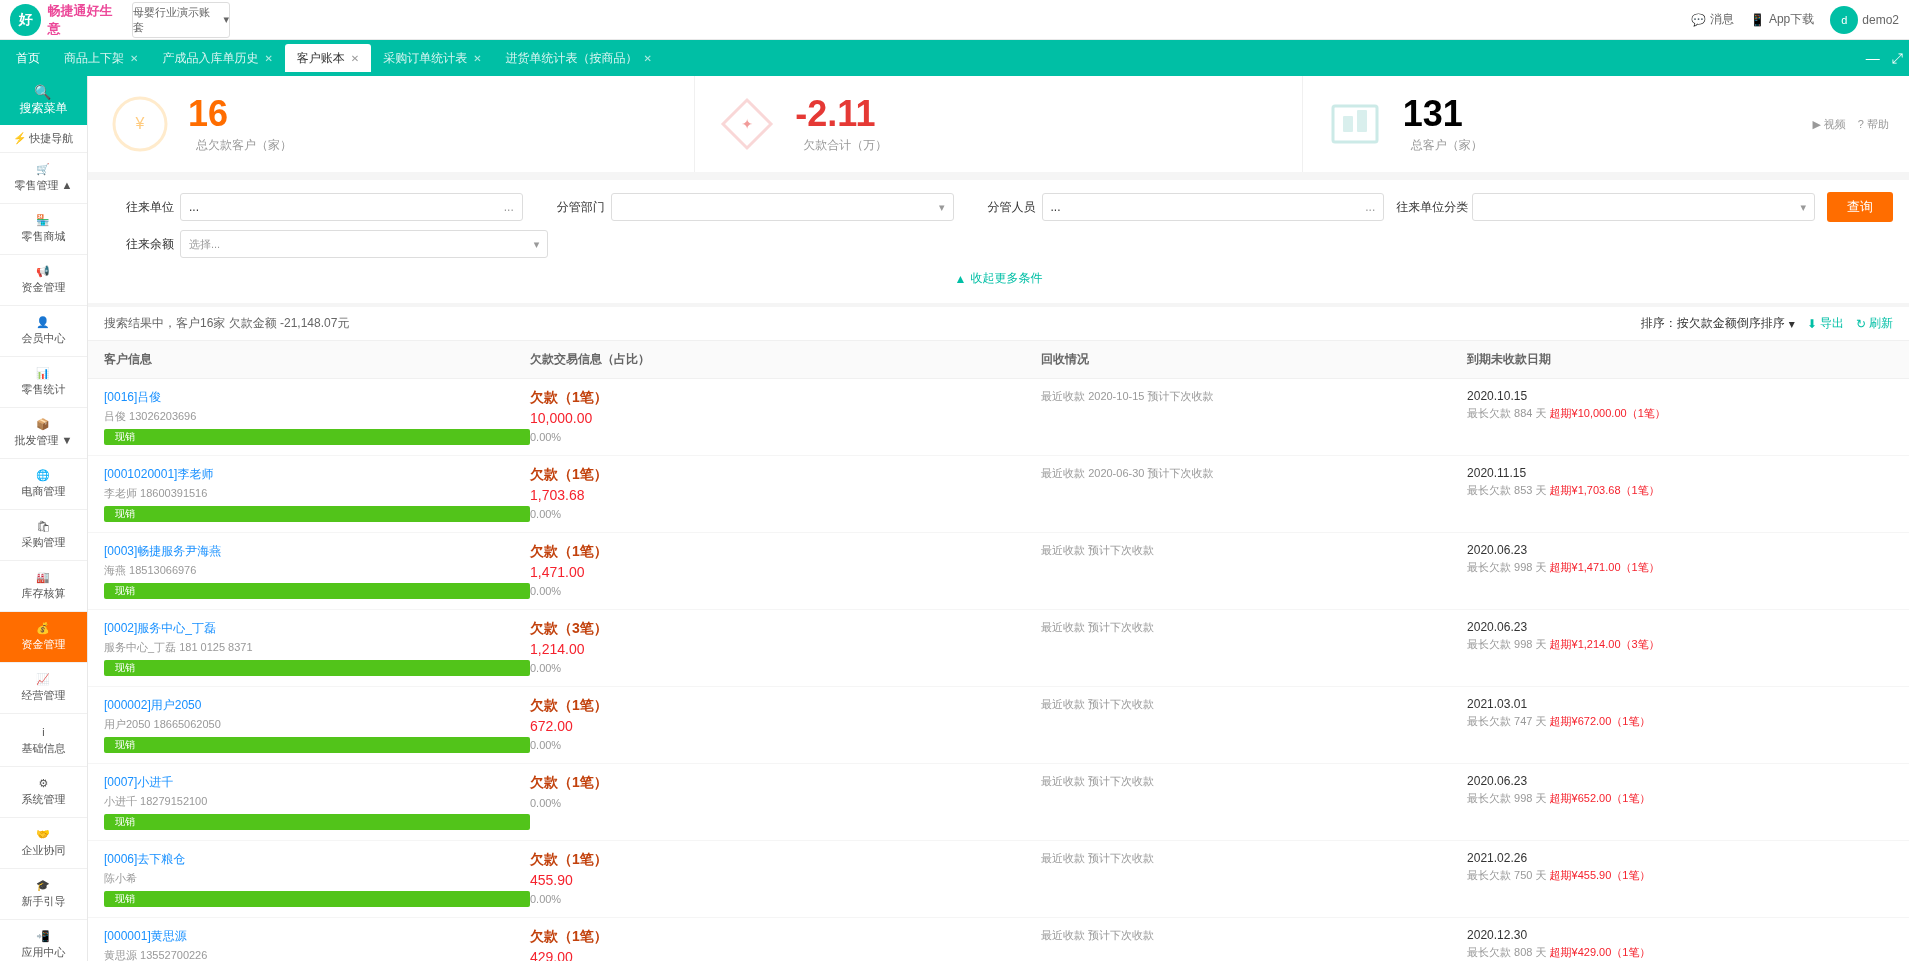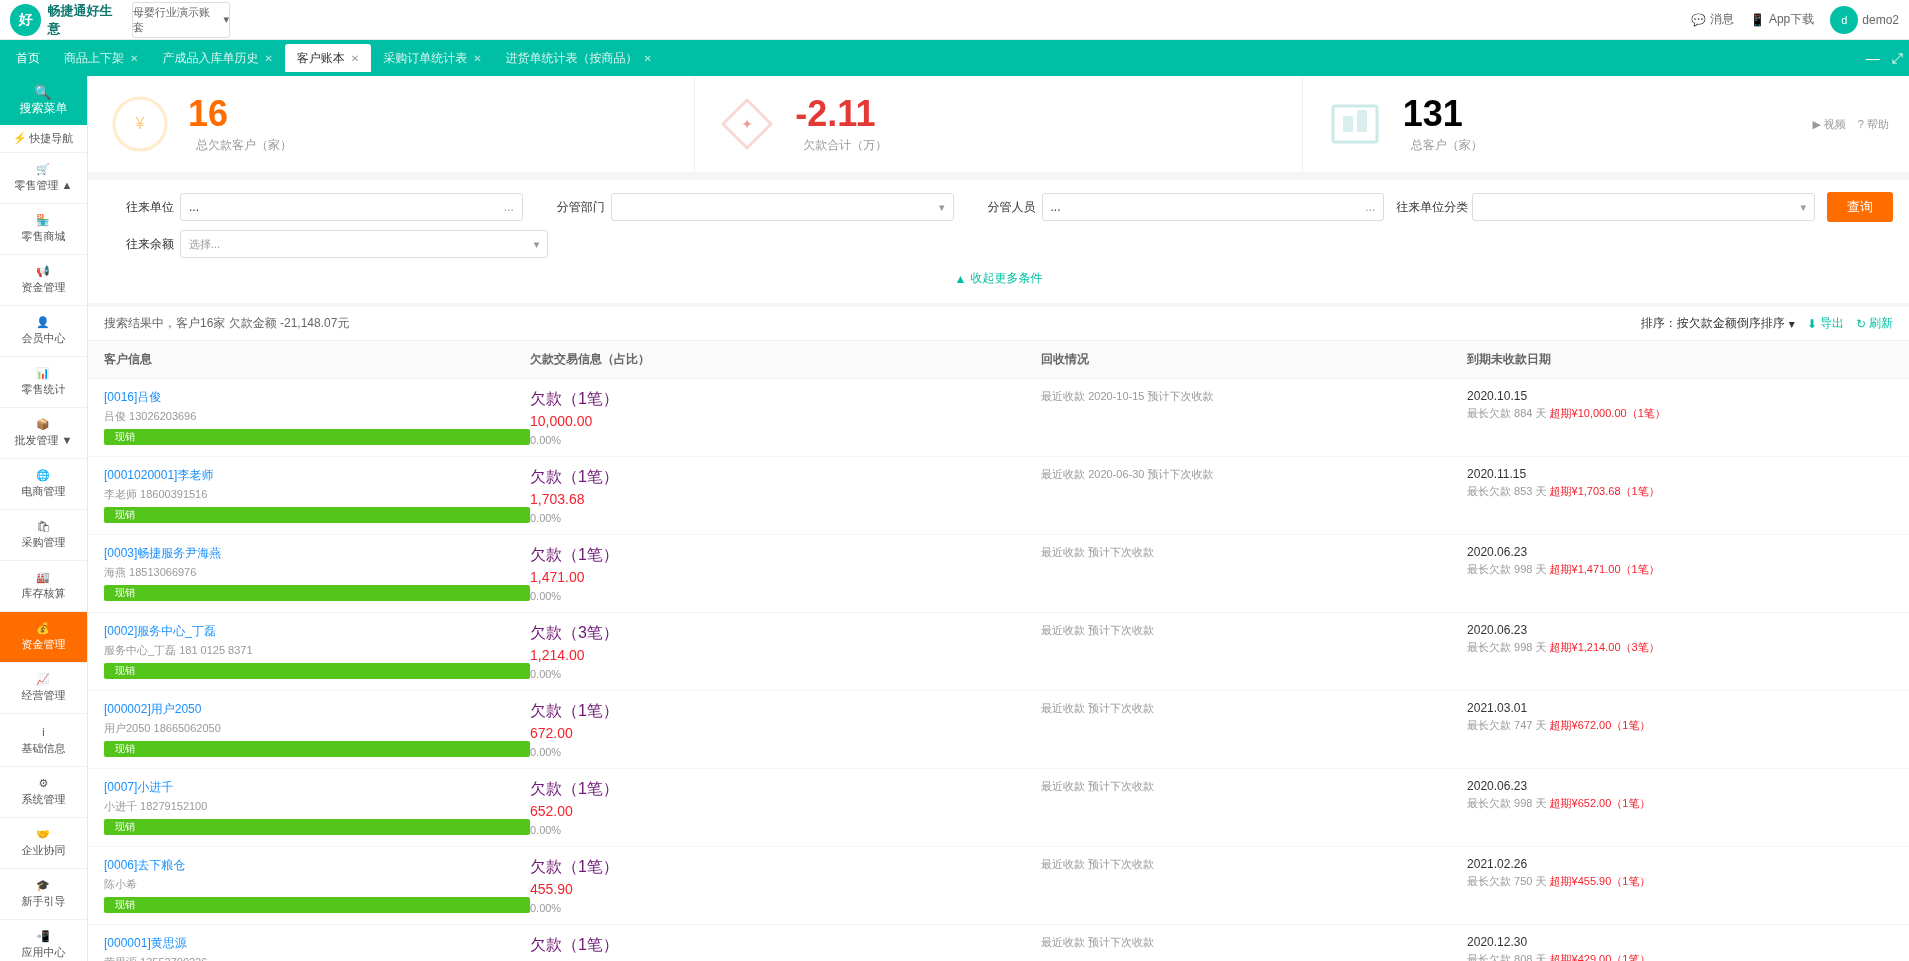--- a/index.html
+++ b/index.html
@@ -4,21 +4,21 @@
   <style>
     * { box-sizing: border-box; margin: 0; padding: 0; font-family: 'Microsoft YaHei', Arial, sans-serif; }
     body { background: #f0f2f5; font-size: 12px; color: #333; overflow: hidden; height: 961px; }
 
     
     .app-wrapper { display: flex; flex-direction: column; height: 100%; }
     .top-bar { display: flex; align-items: center; background: #fff; height: 40px; border-bottom: 1px solid #e8e8e8; padding: 0 10px; }
     .top-bar-left { display: flex; align-items: center; width: 220px; }
     .logo-area { display: flex; align-items: center; gap: 6px; }
     .logo-icon { width: 32px; height: 32px; background: #00bfa5; border-radius: 50%; display: flex; align-items: center; justify-content: center; color: #fff; font-size: 14px; font-weight: bold; }
-    .logo-text { color: #0f766e; font-size: 13px; font-weight: bold; }
+    .logo-text { color: #ec4899; font-size: 13px; font-weight: bold; }
     .industry-selector { display: flex; align-items: center; gap: 4px; padding: 2px 0; border: 1px solid #ddd; border-radius: 3px; cursor: pointer; font-size: 11px; color: #666; margin-left: 8px; }
     .top-bar-right { display: flex; align-items: center; gap: 16px; margin-left: auto; }
     .top-bar-action { display: flex; align-items: center; gap: 4px; cursor: pointer; font-size: 12px; color: #666; }
     .avatar { width: 28px; height: 28px; border-radius: 50%; background: #00bfa5; display: flex; align-items: center; justify-content: center; color: #fff; font-size: 11px; }
 
     
     .tab-bar { display: flex; align-items: center; background: #00bfa5; height: 36px; padding: 0 4px; }
     .tab-item { display: flex; align-items: center; gap: 4px; padding: 0 12px; height: 28px; border-radius: 3px 3px 0 0; font-size: 12px; cursor: pointer; color: rgba(255,255,255,0.85); white-space: nowrap; }
     .tab-item.active { background: #fff; color: #333; }
     .tab-item .tab-close { color: rgba(255,255,255,0.7); font-size: 10px; margin-left: 2px; }
@@ -85,21 +85,21 @@
     .col-overdue { flex: 2.5; }
 
     .table-row { display: flex; padding: 10px 16px; border-bottom: 1px solid #f5f5f5; align-items: flex-start; }
 
     .customer-info { flex: 2.5; display: flex; flex-direction: column; gap: 3px; }
     .customer-name { color: #1890ff; font-size: 12px; cursor: pointer; }
     .customer-sub { font-size: 11px; color: #999; }
     .customer-tag { display: inline-block; background: #52c41a; color: #fff; padding: 1px 11px; border-radius: 2px; font-size: 10px; margin-top: 2px; }
 
     .debt-info { flex: 3; display: flex; flex-direction: column; gap: 3px; }
-    .debt-count { font-size: 16px; color: #701a75; }
+    .debt-count { font-size: 14px; color: #c2410c; font-weight: bold; }
     .debt-amount { font-size: 14px; color: #f5222d; font-weight: 500; }
     .debt-percent { font-size: 11px; color: #999; margin-top: 2px; }
 
     .recovery-info { flex: 2.5; display: flex; flex-direction: row; gap: 3px; }
     .recovery-label { font-size: 11px; color: #999; }
     .recovery-next { font-size: 11px; color: #999; }
 
     .overdue-info { flex: 2.5; display: flex; flex-direction: column; gap: 3px; }
     .overdue-date { font-size: 12px; color: #333; }
     .overdue-detail { font-size: 11px; color: #999; }
@@ -478,21 +478,20 @@
     </div>
   </div>
             <div class="table-row">
     <div class="customer-info col-customer">
       <span class="customer-name">[0007]小进千</span>
       <span class="customer-sub">小进千  18279152100</span>
       <span class="customer-tag">现销</span>
     </div>
     <div class="debt-info col-debt">
       <span class="debt-count">欠款（1笔）</span>
-      <span class="debt-amount">652.00</span>
       <span class="debt-percent">0.00%</span>
     </div>
     <div class="recovery-info col-recovery">
       <span class="recovery-label">最近收款</span>
       <span class="recovery-next">预计下次收款</span>
     </div>
     <div class="overdue-info col-overdue">
       <span class="overdue-date">2020.06.23</span>
       <span class="overdue-detail">最长欠款 998 天 <span class="overdue-link">超期¥652.00（1笔）</span></span>
     </div>

